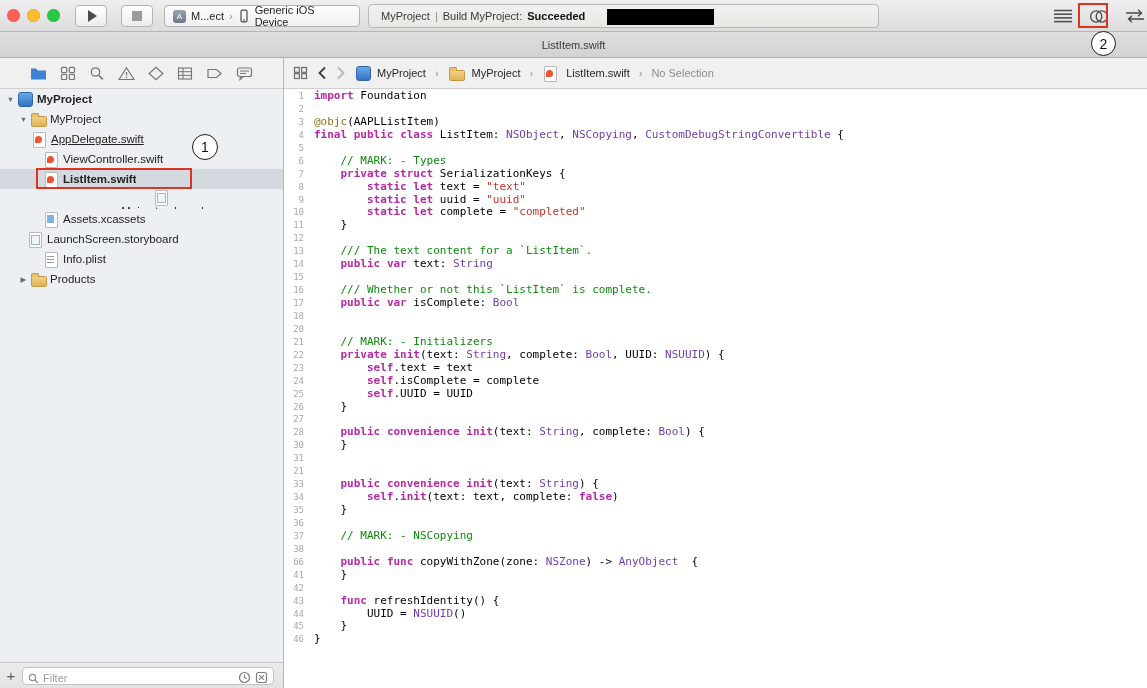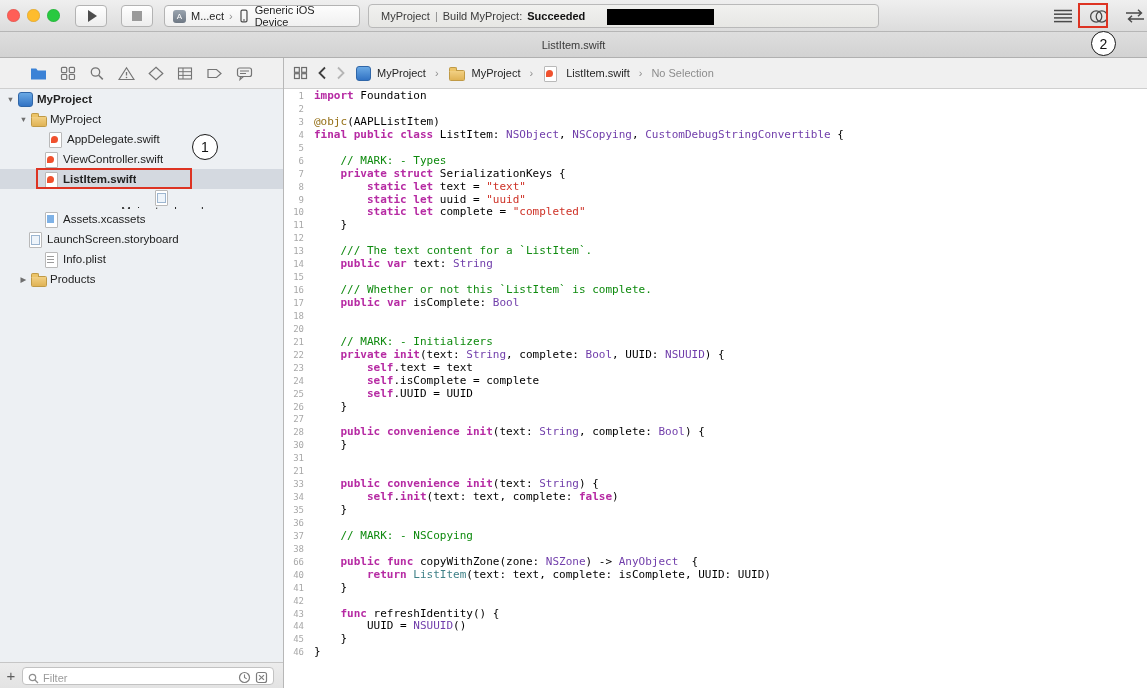--- a/index.html
+++ b/index.html
@@ -253,21 +253,21 @@
         <div class="tree-row" style="padding-left: 4px;">
           <span class="disc">▼</span>
           <span class="ficon icon-xcodeproj"></span>
           <span class="tlabel bold">MyProject</span>
         </div>
         <div class="tree-row" style="padding-left: 17px;">
           <span class="disc">▼</span>
           <span class="ficon icon-folder"></span>
           <span class="tlabel">MyProject</span>
         </div>
-        <div class="tree-row" style="padding-left: 34px;">
+        <div class="tree-row" style="padding-left: 18px; text-decoration: underline;">
           <span class="disc"></span>
           <span class="ficon page icon-swift"></span>
           <span class="tlabel">AppDelegate.swift</span>
         </div>
         <div class="tree-row" style="padding-left: 30px;">
           <span class="disc"></span>
           <span class="ficon page icon-swift"></span>
           <span class="tlabel">ViewController.swift</span>
         </div>
         <div class="tree-row selected" style="padding-left: 30px;">
@@ -466,24 +466,20 @@
       </div>
       <div class="cline">
         <span class="lno">38</span>
         <span class="ctext"></span>
       </div>
       <div class="cline">
         <span class="lno">66</span>
         <span class="ctext"><span class="tok-d">    </span><span class="tok-k">public</span><span class="tok-d"> </span><span class="tok-k">func</span><span class="tok-d"> copyWithZone(zone: </span><span class="tok-t">NSZone</span><span class="tok-d">) -&gt; </span><span class="tok-t">AnyObject</span><span class="tok-d">  {</span></span>
       </div>
       <div class="cline">
-        <span class="lno">40</span>
-        <span class="ctext"><span class="tok-d">        </span><span class="tok-k">return</span><span class="tok-d"> </span><span class="tok-pc">ListItem</span><span class="tok-d">(text: text, complete: isComplete, UUID: UUID)</span></span>
-      </div>
-      <div class="cline">
         <span class="lno">41</span>
         <span class="ctext"><span class="tok-d">    }</span></span>
       </div>
       <div class="cline">
         <span class="lno">42</span>
         <span class="ctext"></span>
       </div>
       <div class="cline">
         <span class="lno">43</span>
         <span class="ctext"><span class="tok-d">    </span><span class="tok-k">func</span><span class="tok-d"> refreshIdentity() {</span></span>

